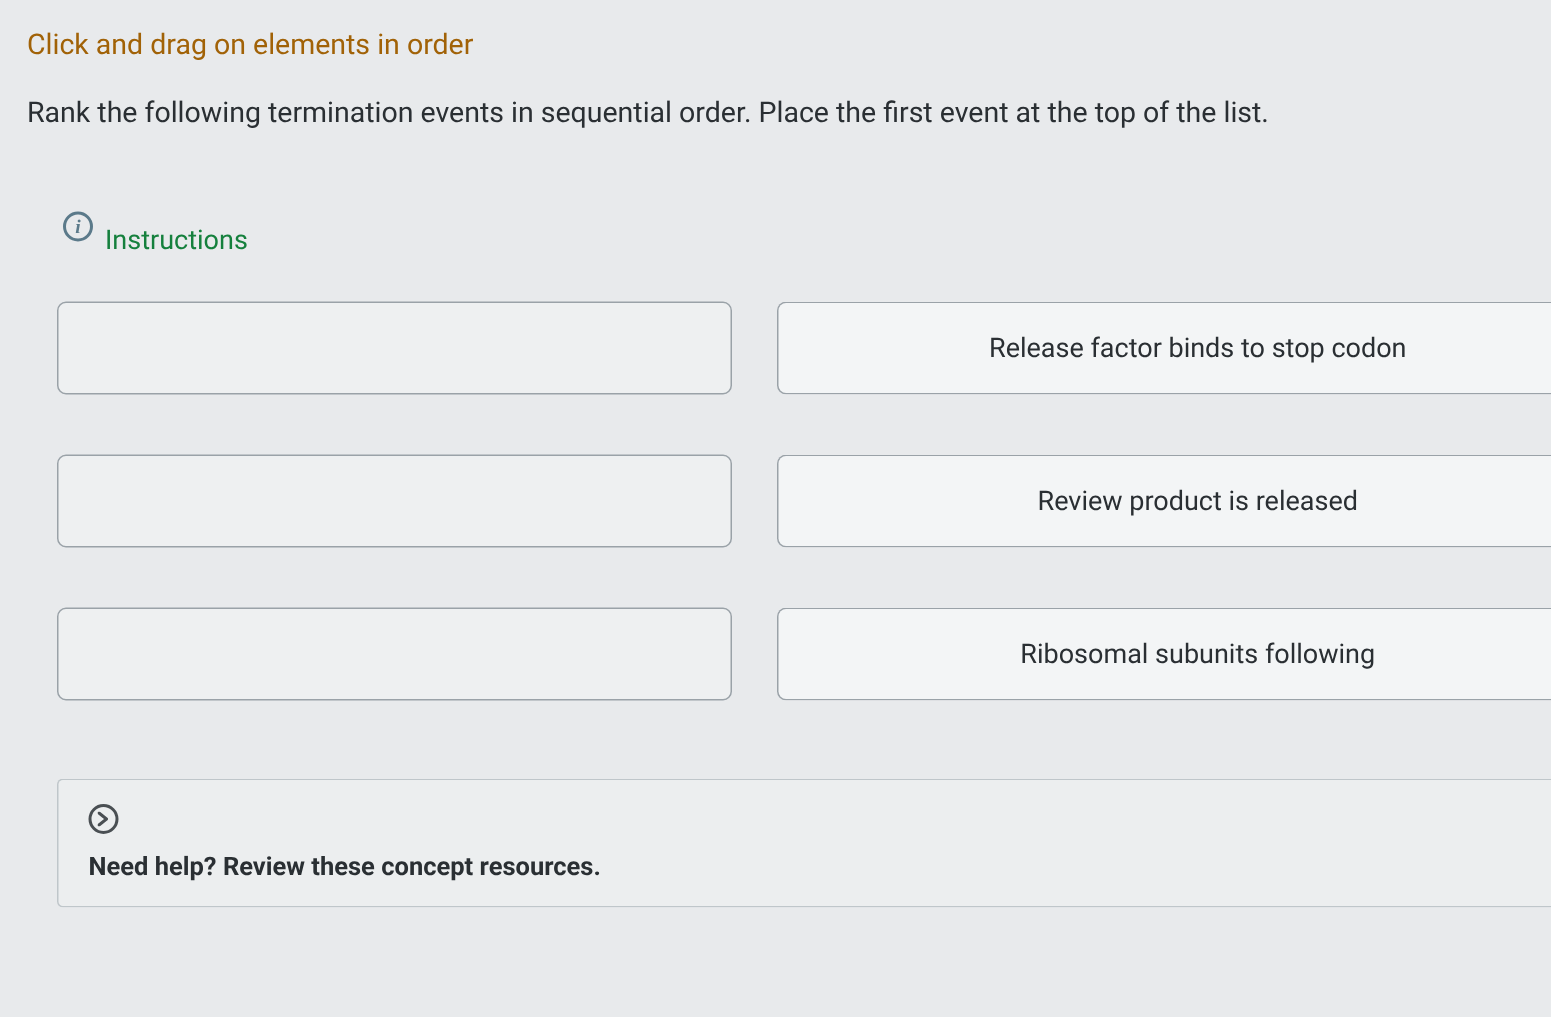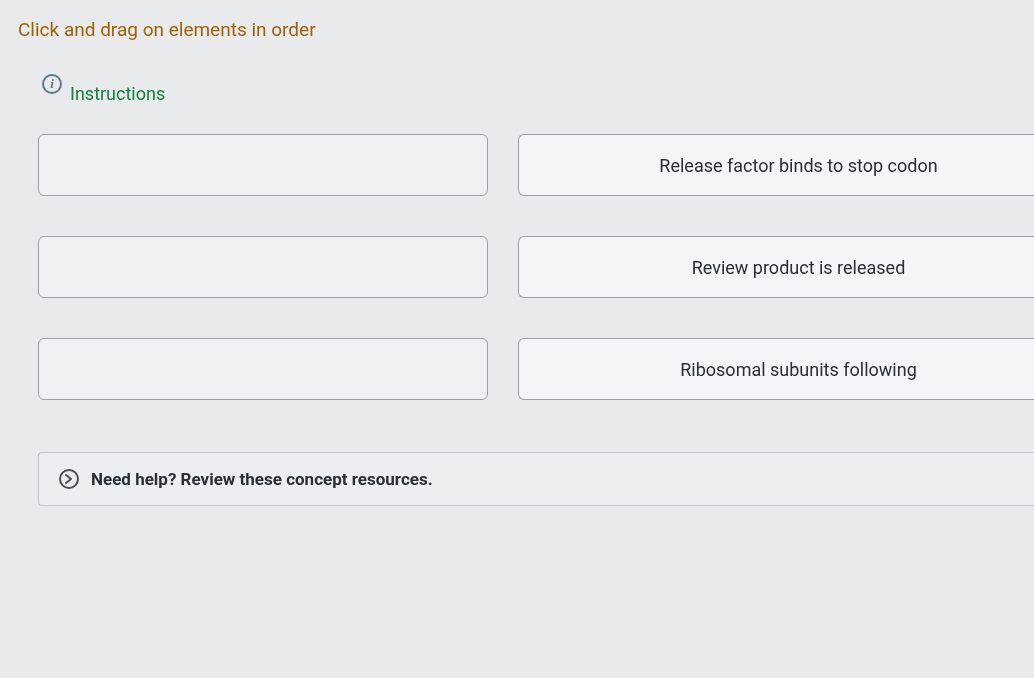--- a/index.html
+++ b/index.html
@@ -99,20 +99,21 @@
       margin-left: 20px;
       border: 1px solid #bfc6ca;
       border-right: none;
       border-top-left-radius: 4px;
       border-bottom-left-radius: 4px;
       background: #eceeef;
       padding: 16px 20px;
       display: flex;
       align-items: flex-start;
       gap: 12px;
+      flex-direction: column;
     }
     .chevron-circle {
       width: 20px;
       height: 20px;
       border: 2px solid #4a4f53;
       border-radius: 50%;
       display: flex;
       align-items: center;
       justify-content: center;
     }
@@ -123,20 +124,21 @@
       color: #2a2f33;
     }
   </style>
 </head>
 <body>
 
 <div class="page">
 
   <div class="heading-small">Click and drag on elements in order</div>
 
+  <div class="prompt">Rank the following termination events in sequential order. Place the first event at the top of the list.</div>
 
   <div class="instructions-row">
     <span class="info-icon">i</span>
     <span class="instructions-label">Instructions</span>
   </div>
 
   <div class="items-area">
 
     <div class="row-wrap">
       <div class="drop-slot"></div>

